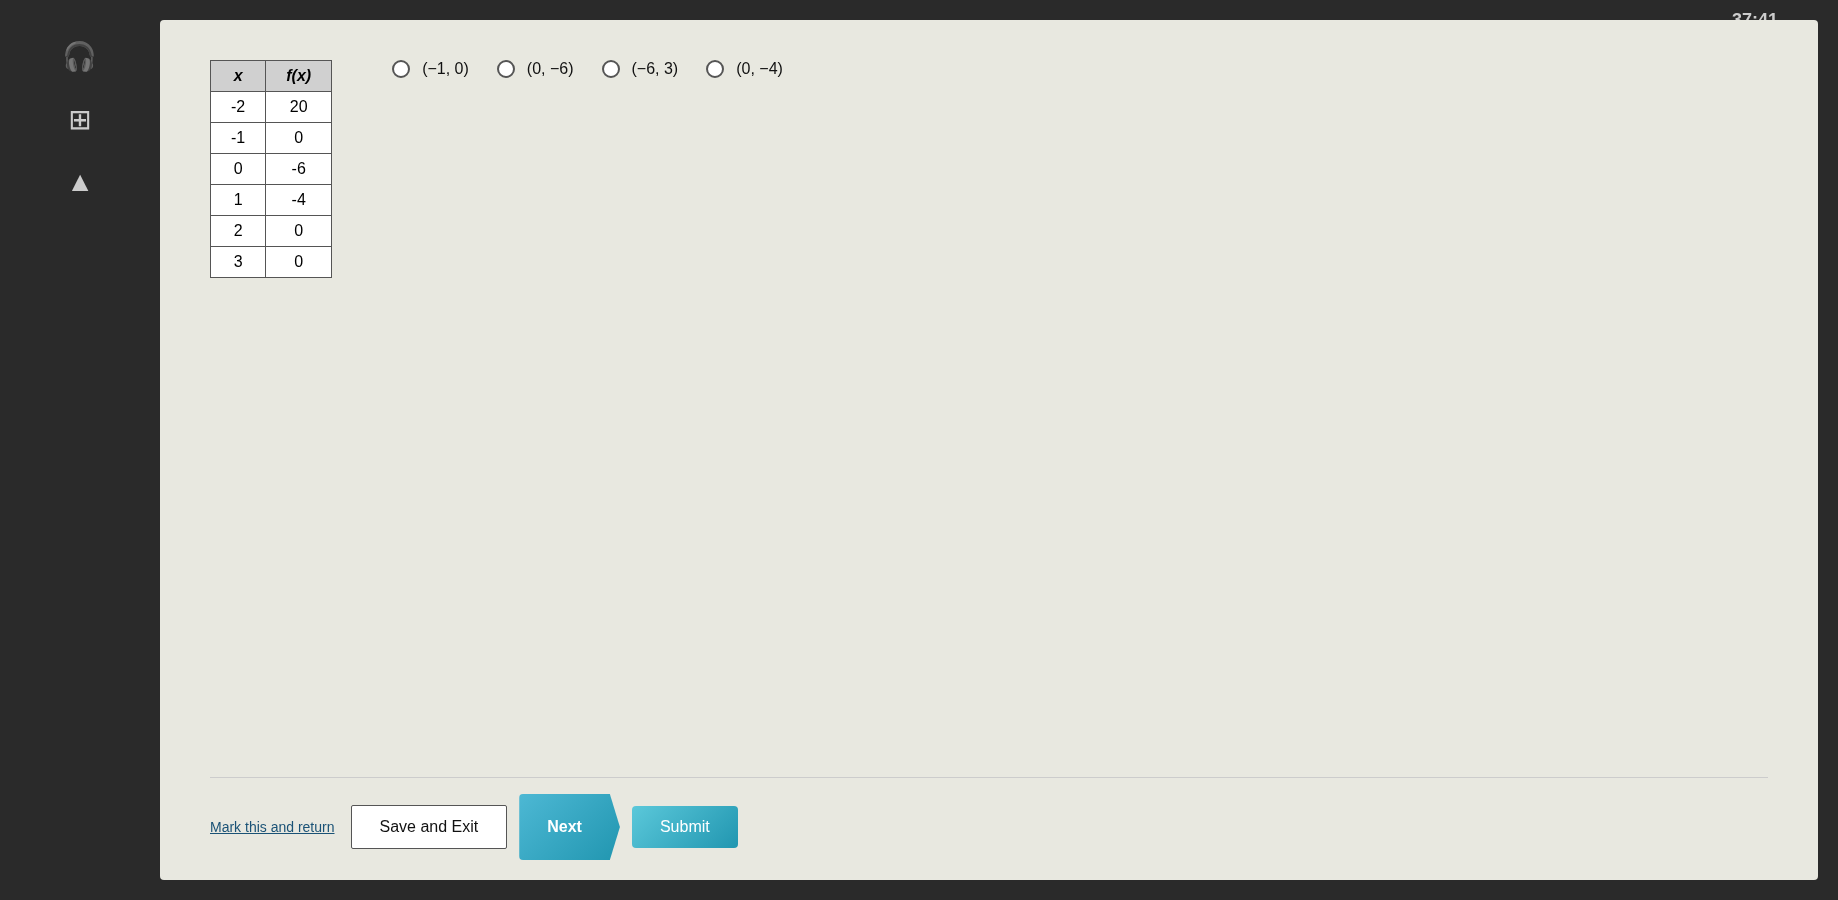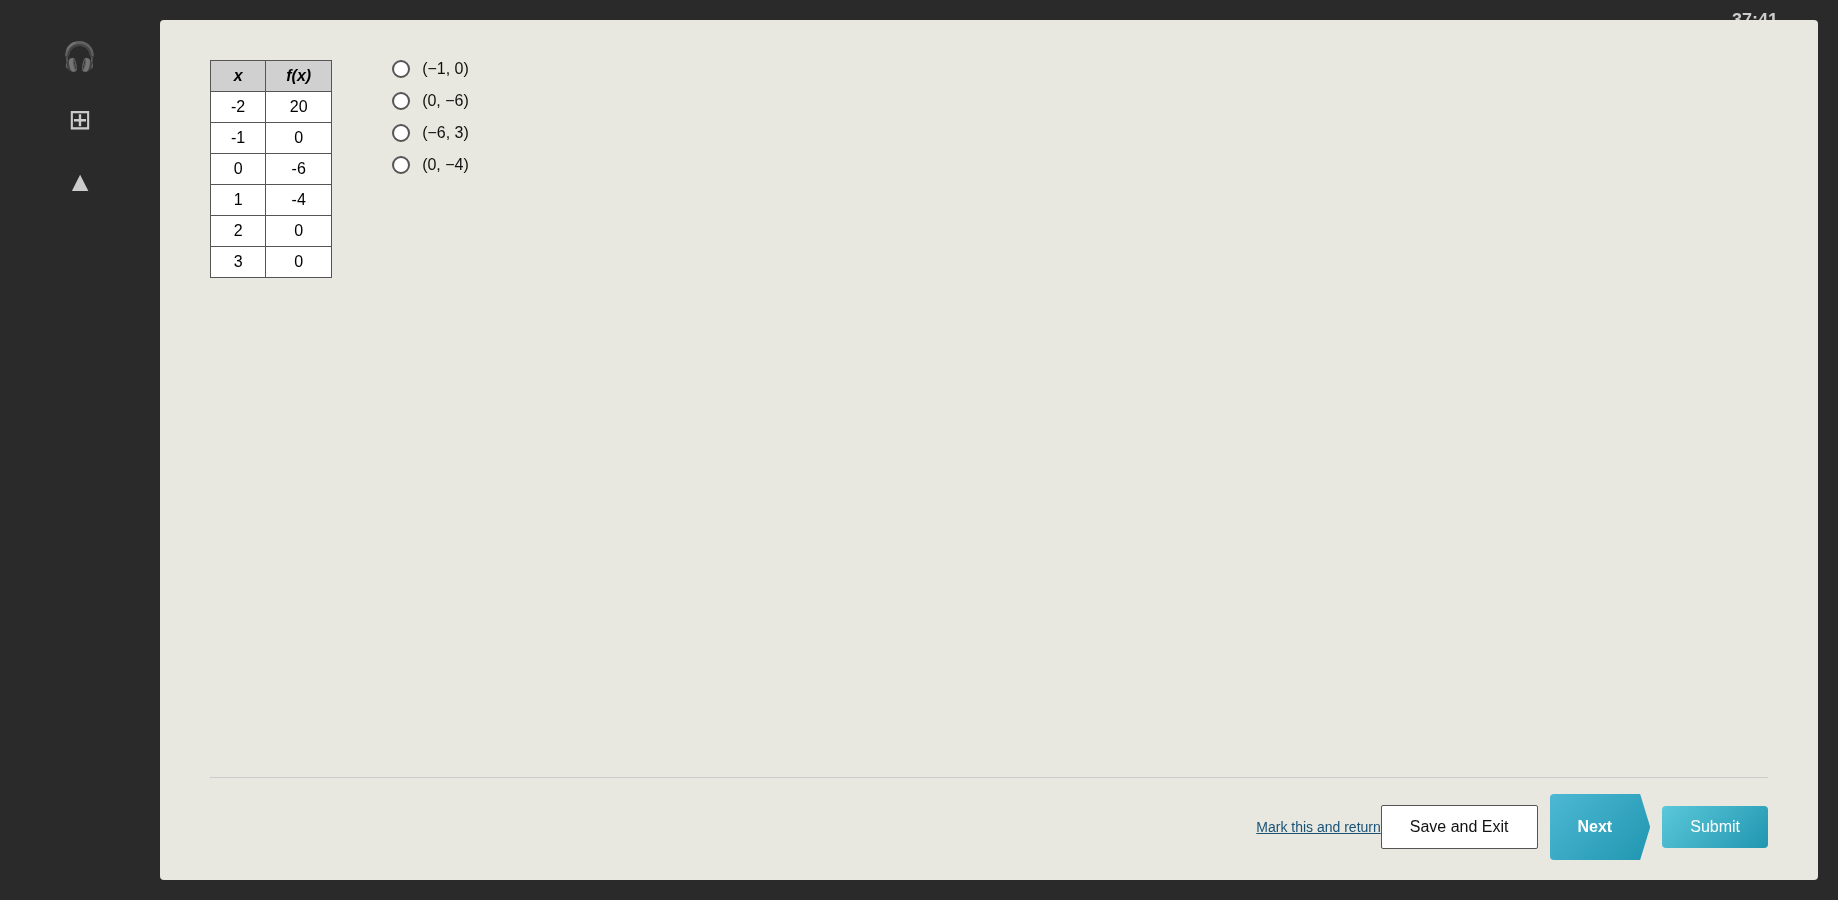--- a/index.html
+++ b/index.html
@@ -110,22 +110,22 @@
 
     .question-text {
       font-size: 17px;
       color: #111;
       margin-bottom: 28px;
       line-height: 1.5;
     }
 
     .options-list {
       display: flex;
-      flex-direction: column;
-      gap: 14px;
+      flex-direction: row;
+      gap: 28px;
     }
 
     .option-item {
       display: flex;
       align-items: center;
       gap: 12px;
       cursor: pointer;
     }
 
     .option-radio {
@@ -139,21 +139,21 @@
 
     .option-label {
       font-size: 16px;
       color: #111;
     }
 
     
     .bottom-bar {
       display: flex;
       align-items: center;
-      justify-content: flex-end;
+      justify-content: flex-start;
       margin-top: 20px;
       padding-top: 16px;
       border-top: 1px solid #ccc;
     }
 
     .mark-return-link {
       font-size: 14px;
       color: #1a5276;
       text-decoration: underline;
       cursor: pointer;
@@ -168,20 +168,21 @@
     }
 
     .btn-save-exit {
       padding: 12px 28px;
       background: white;
       border: 1px solid #555;
       font-size: 16px;
       cursor: pointer;
       border-radius: 2px;
       color: #111;
+      margin-left: 16px;
     }
 
     .btn-next {
       padding: 24px 28px;
       background: linear-gradient(135deg, #4db8d4, #2196b0);
       border: none;
       font-size: 16px;
       cursor: pointer;
       border-radius: 4px;
       color: white;

